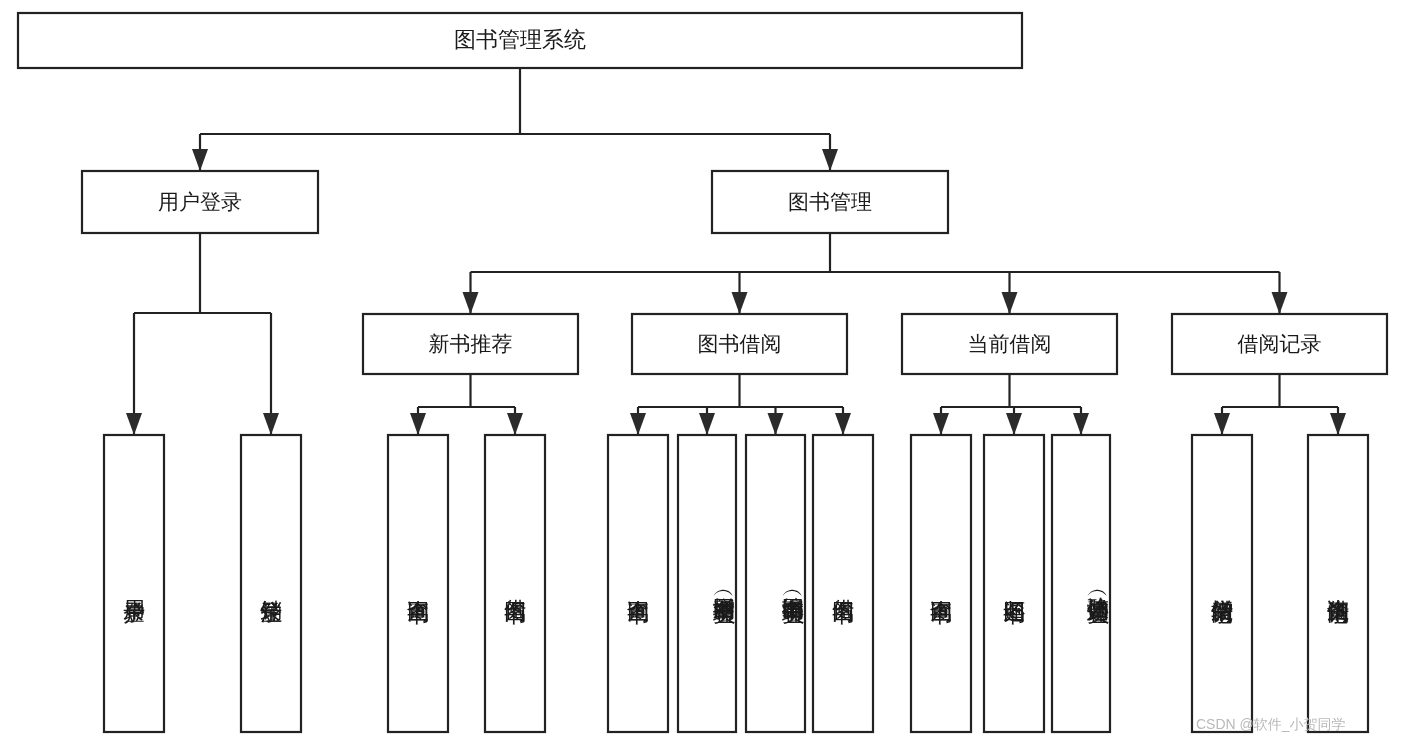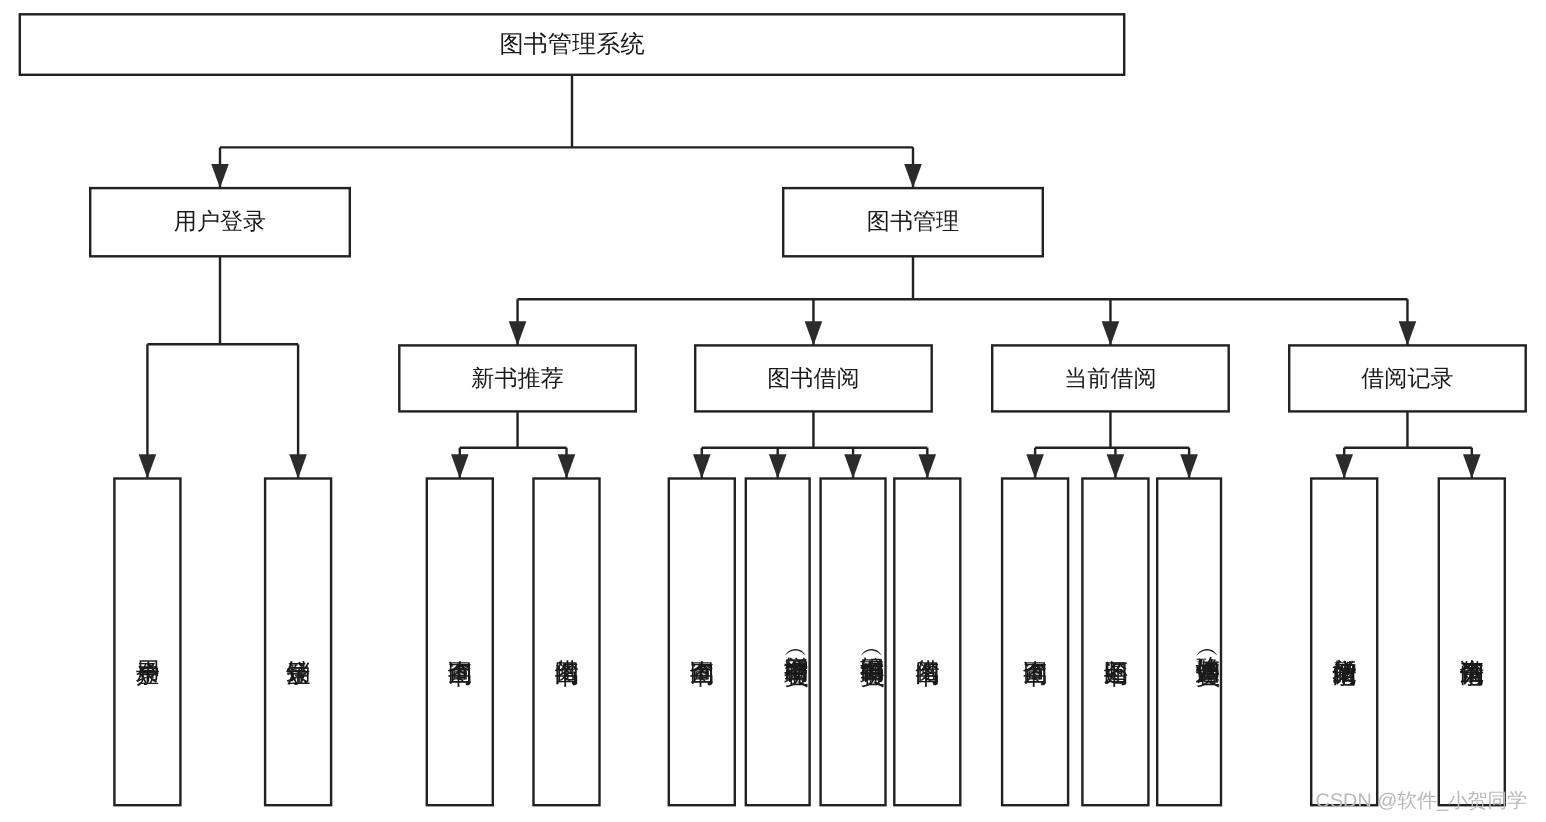--- a/index.html
+++ b/index.html
@@ -64,21 +64,21 @@
     justify-content: center;
     pointer-events: none;
     user-select: none;
   }
   .leaf-label.centered {
     align-items: center;
   }
   .watermark {
     position: absolute;
     font-family: "Liberation Sans", "DejaVu Sans", sans-serif;
-    font-size: 18px;
+    font-size: 14px;
     color: #b9b9b9;
     white-space: nowrap;
     user-select: none;
   }
 </style>
 </head>
 <body>
 
 <div id="stage">
 

